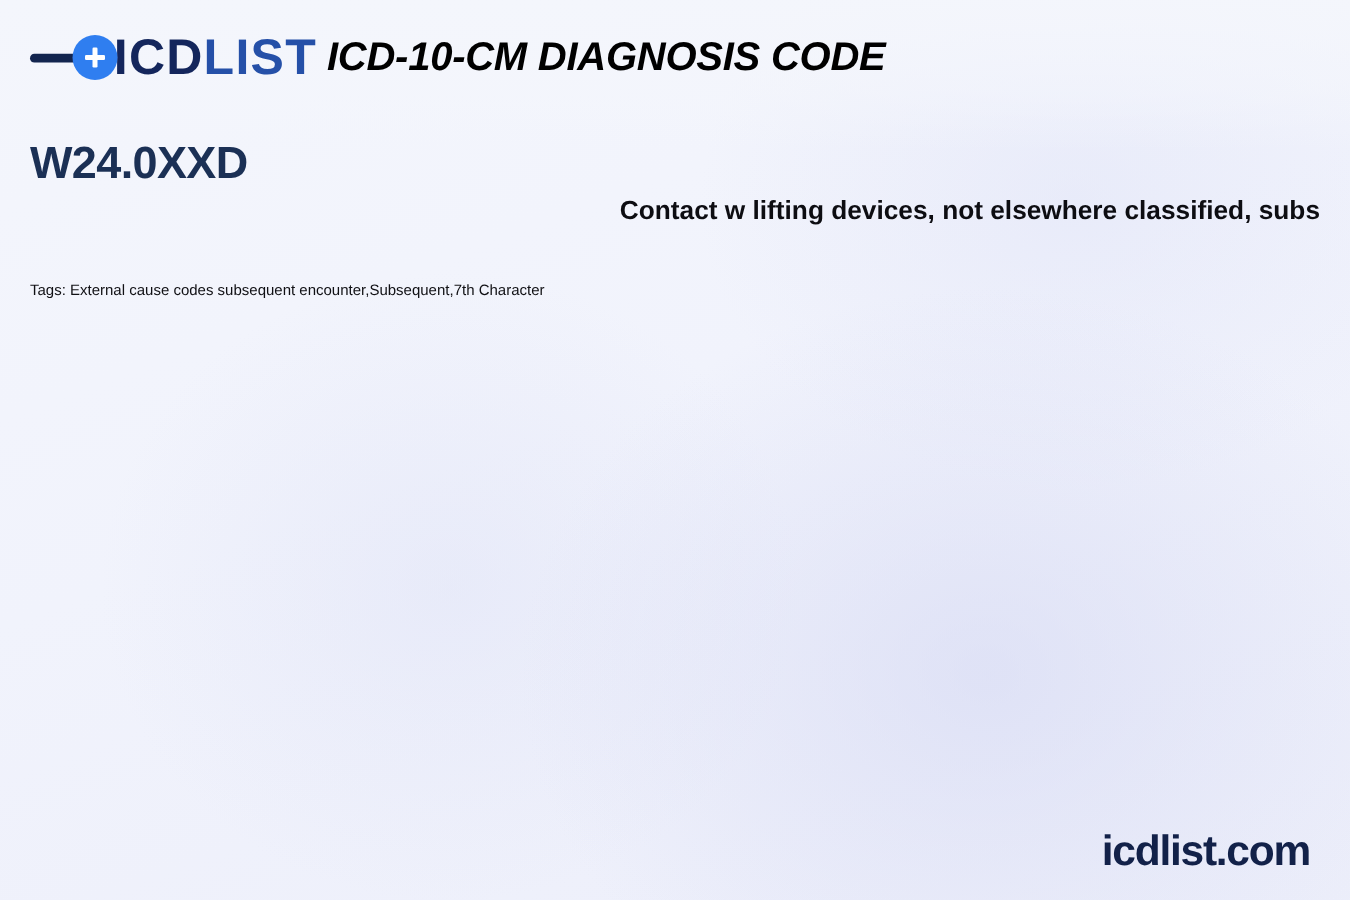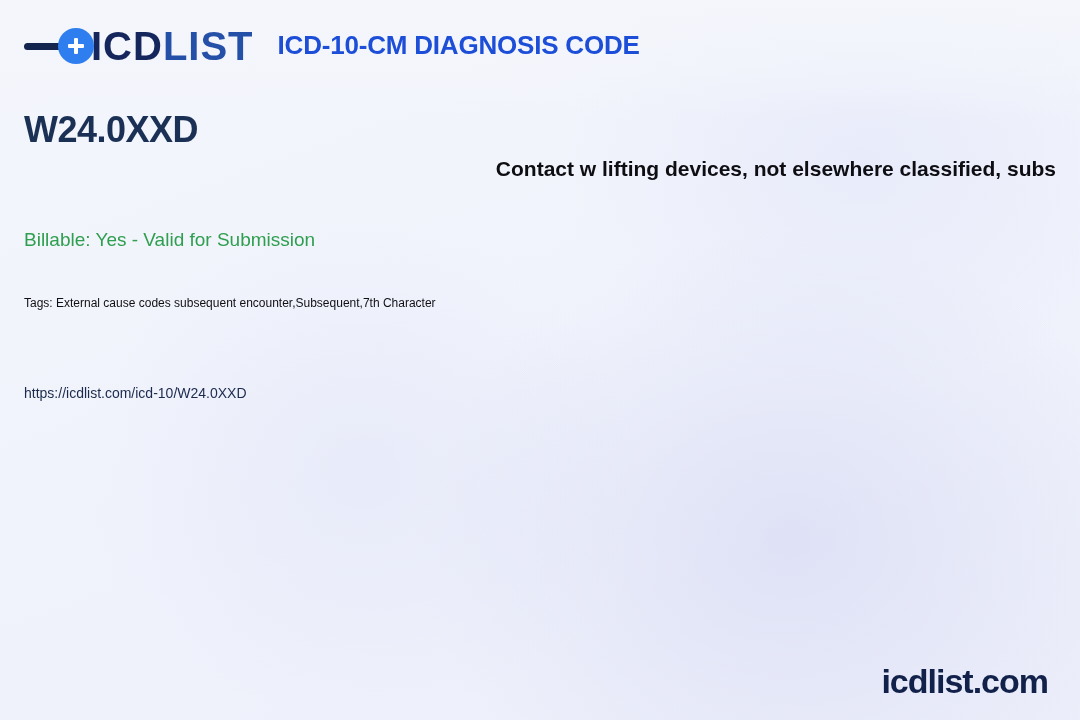--- a/index.html
+++ b/index.html
@@ -54,21 +54,21 @@
     pointer-events: none;
   }
 
   
   .header {
     position: absolute;
     left: 24px;
     top: 26px;
     display: flex;
     align-items: center;
-    gap: 24px;
+    gap: 8px;
     white-space: nowrap;
   }
   .logo {
     display: flex;
     align-items: center;
     gap: 0;
   }
   .logo-dash {
     width: 38px;
     height: 7px;
@@ -105,26 +105,27 @@
   .logo-word {
     font-size: 40px;
     font-weight: 700;
     letter-spacing: 1px;
     line-height: 1;
   }
   .logo-icd { color: #14265c; }
   .logo-list { color: #2550a8; }
 
   .header-title {
-    font-size: 26px;
-    font-weight: 700;
-    color: #1d4ed8;
+    font-size: 32px;
+    font-weight: 700;
+    color: #000000;
     letter-spacing: -0.2px;
     line-height: 1;
     padding-bottom: 2px;
+    font-style: italic;
   }
 
   
   .content {
     position: absolute;
     left: 24px;
     top: 108px;
     right: 24px;
   }
   .code {
@@ -254,20 +255,18 @@
       <span class="logo-word">
         <span class="logo-icd">ICD</span><span class="logo-list">LIST</span>
       </span>
     </div>
     <div class="header-title">ICD-10-CM DIAGNOSIS CODE</div>
   </div>
 
   <div class="content">
     <h1 class="code">W24.0XXD</h1>
     <p class="description">Contact w lifting devices, not elsewhere classified, subs</p>
-    <p class="billable">Billable: Yes - Valid for Submission</p>
     <p class="tags">Tags: External cause codes subsequent encounter,Subsequent,7th Character</p>
-    <p class="url">https://icdlist.com/icd-10/W24.0XXD</p>
   </div>
 
   <div class="watermark">icdlist.com</div>
 
 </div>
 
 </body></html>

